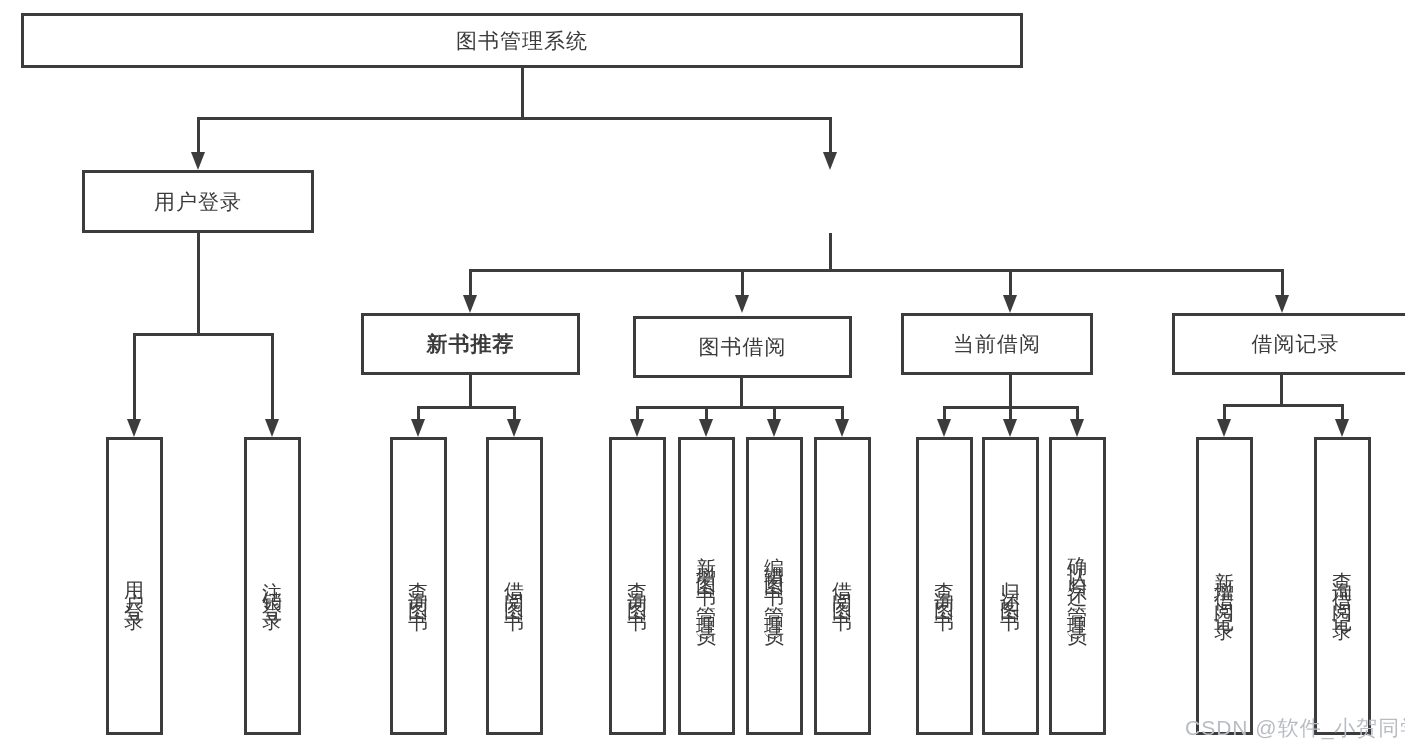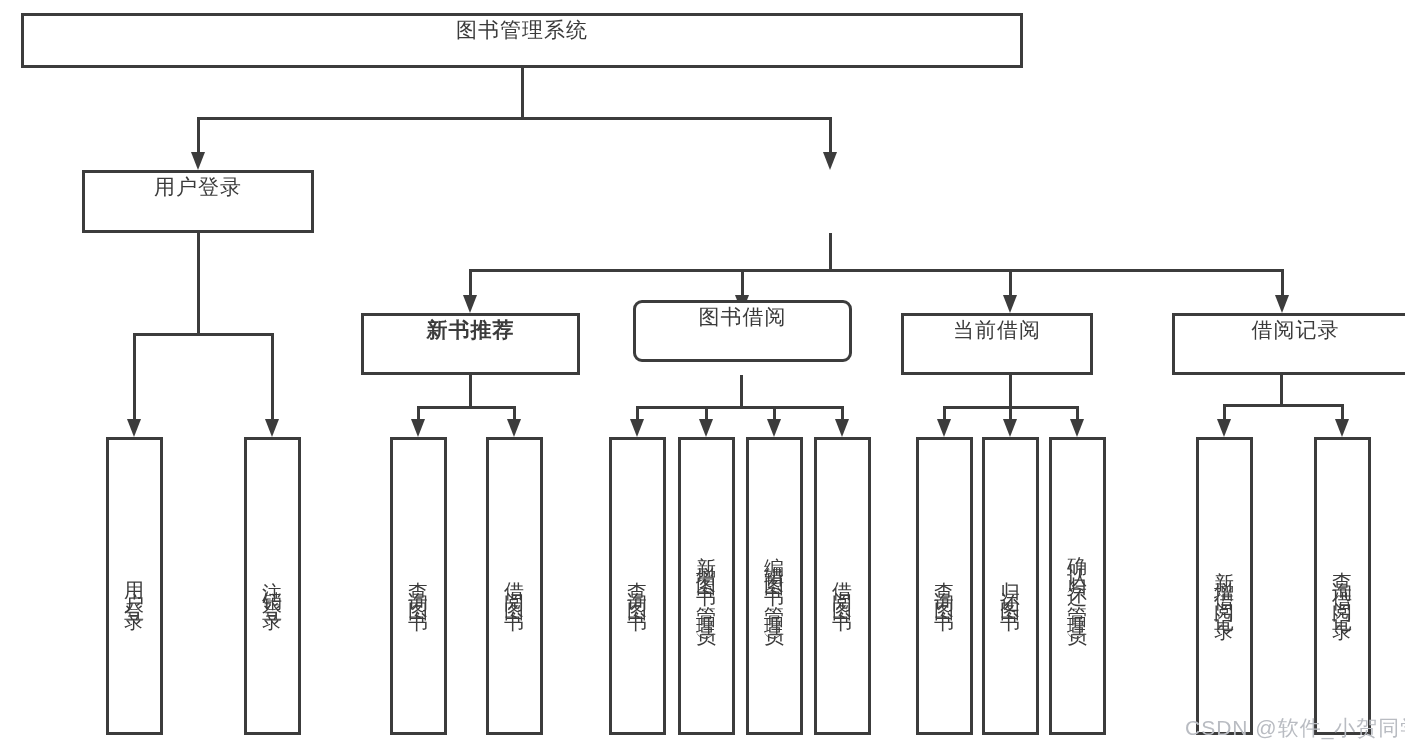--- a/index.html
+++ b/index.html
@@ -8,21 +8,21 @@
     width:1405px;height:747px;
     background:#ffffff;
     font-family:"Liberation Sans","DejaVu Sans",sans-serif;
     overflow:hidden;
   }
   .hbox{
     position:absolute;
     box-sizing:border-box;
     border:3px solid #3c3c3c;
     background:#ffffff;
-    display:flex;align-items:flex-start;justify-content:center;
+    display:flex;align-items:center;justify-content:center;
     font-size:21px;color:#3b3b3b;
     letter-spacing:1px;
   }
   .vbox{
     position:absolute;
     box-sizing:border-box;
     border:3px solid #3c3c3c;
     background:#ffffff;
     width:57px;height:298px;top:437px;
     display:flex;align-items:center;justify-content:center;
@@ -85,21 +85,21 @@
   <div class="ln" style="left:741px;top:269px;width:3px;height:26px;"></div>
   <div class="arrow" style="left:735px;top:295px;"></div>
   <div class="ln" style="left:1009px;top:269px;width:3px;height:26px;"></div>
   <div class="arrow" style="left:1003px;top:295px;"></div>
   <div class="ln" style="left:1281px;top:269px;width:3px;height:26px;"></div>
   <div class="arrow" style="left:1275px;top:295px;"></div>
 
   <div class="hbox" style="left:361px;top:313px;width:219px;height:62px;font-weight:bold;">
     <span>新书推荐</span>
   </div>
-  <div class="hbox" style="left:633px;top:300px;width:219px;height:62px;border-radius:9px;">
+  <div class="hbox" style="left:633px;top:316px;width:219px;height:62px;">
     <span>图书借阅</span>
   </div>
   <div class="hbox" style="left:901px;top:313px;width:192px;height:62px;">
     <span>当前借阅</span>
   </div>
   <div class="hbox" style="left:1172px;top:313px;width:247px;height:62px;">
     <span>借阅记录</span>
   </div>
 
   <div class="ln" style="left:469px;top:375px;width:3px;height:34px;"></div>

